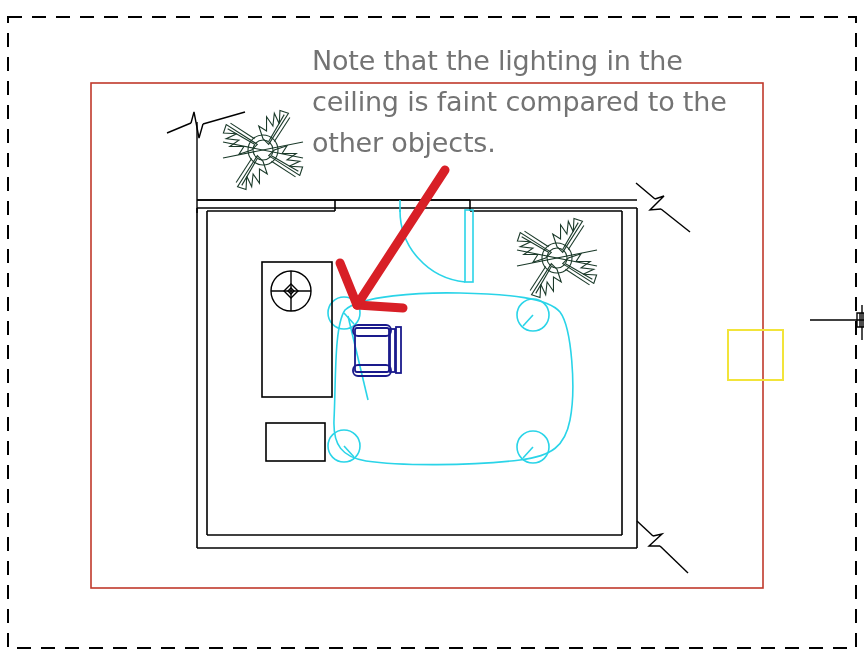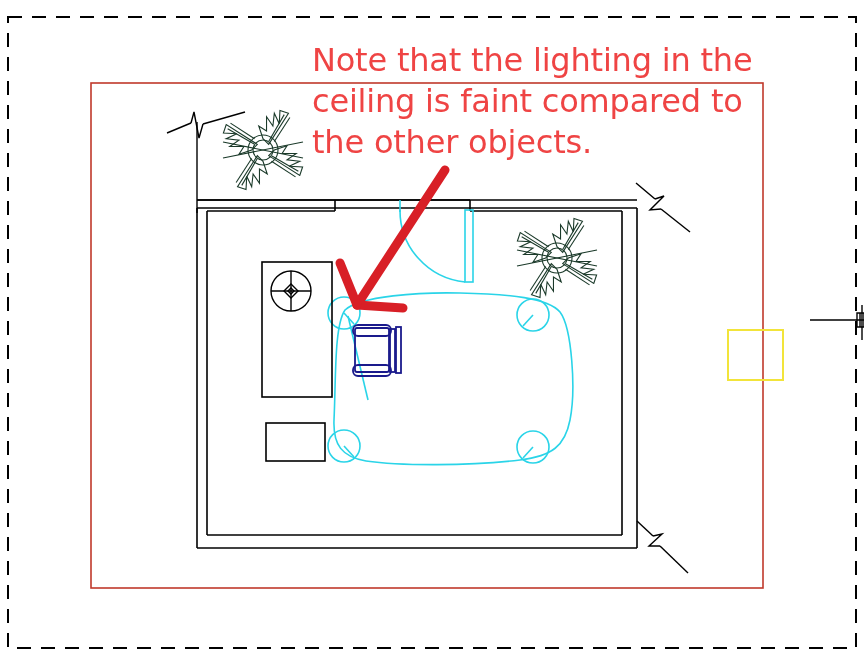--- a/index.html
+++ b/index.html
@@ -20,23 +20,23 @@
     left: 0;
     top: 0;
     width: 864px;
     height: 666px;
   }
   .annotation-text {
     position: absolute;
     left: 312px;
     top: 40px;
     width: 450px;
-    color: #ef4444;
+    color: #737373;
     font-family: "DejaVu Sans", sans-serif;
-    font-size: 32px;
+    font-size: 27px;
     line-height: 41px;
     letter-spacing: -0.2px;
     white-space: pre-wrap;
     pointer-events: none;
   }
 </style>
 </head>
 <body>
 
 <div id="stage">

